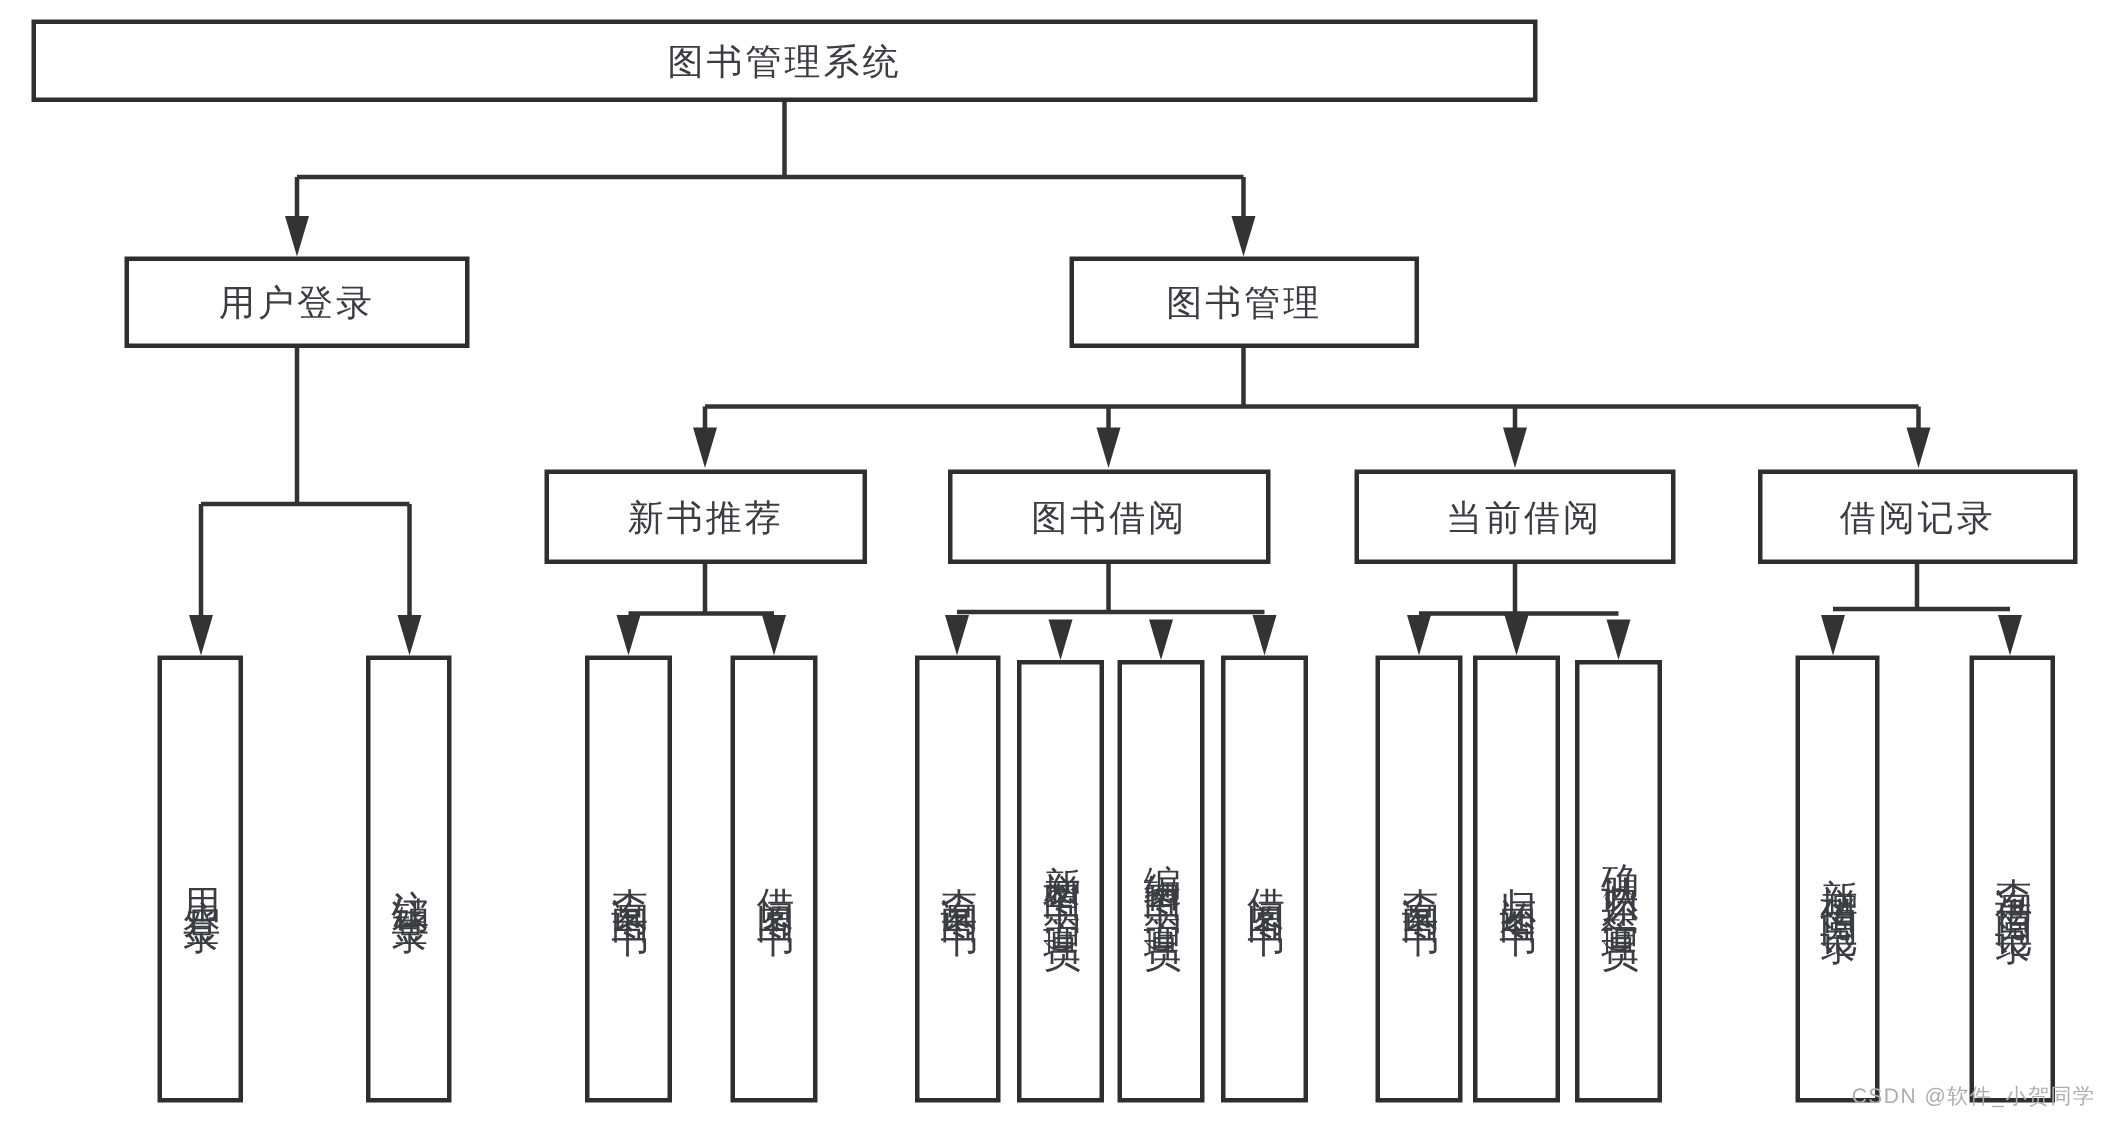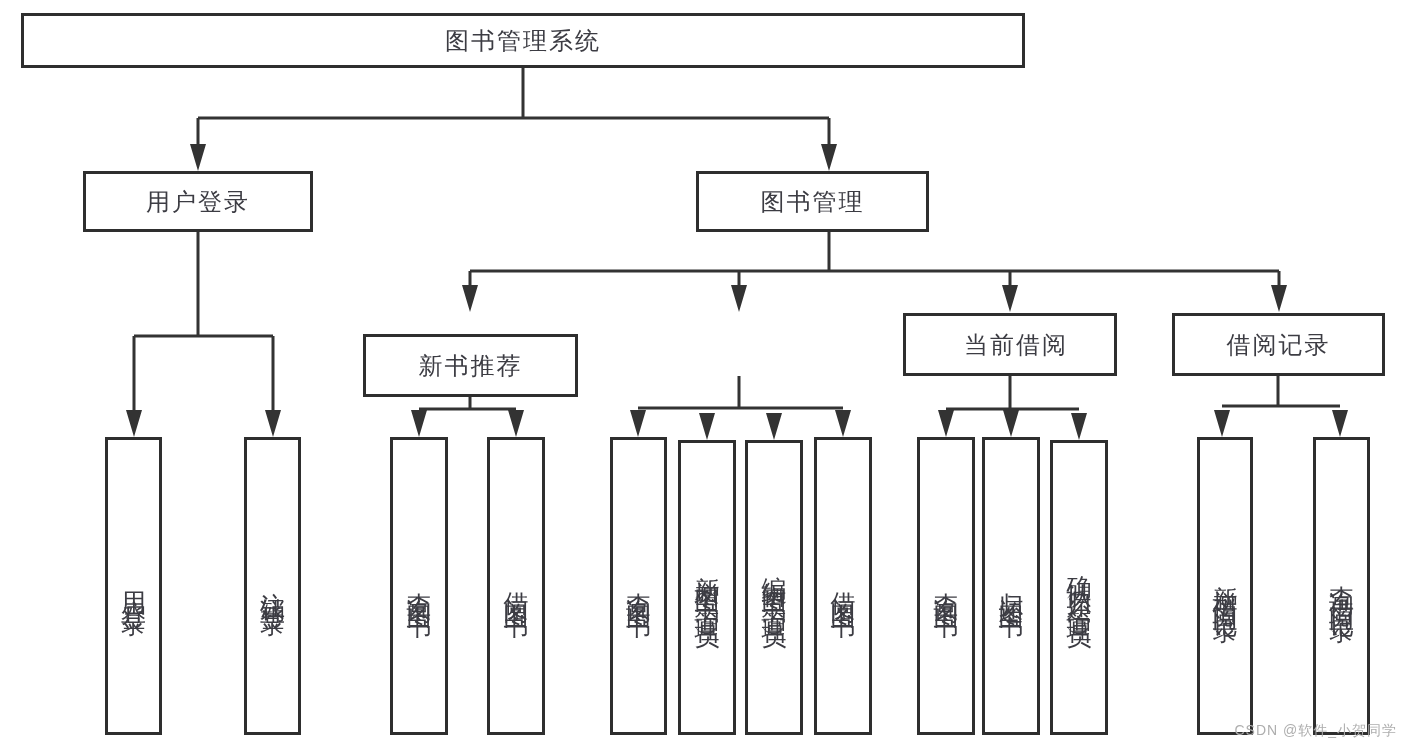--- a/index.html
+++ b/index.html
@@ -74,26 +74,29 @@
              M1222 437 l-8 -27 h16 z M1340 437 l-8 -27 h16 z" fill="#333333"></path>
   </svg>
 
   <div class="node hbox" style="left:21px; top:13px; width:1004px; height:55px;">
     <span>图书管理系统</span>
   </div>
 
   <div class="node hbox" style="left:83px; top:171px; width:230px; height:61px;">
     <span>用户登录</span>
   </div>
-  <div class="node hbox" style="left:696px; top:171px; width:233px; height:61px;">
+  <div class="node hbox" style="left:713px; top:171px; width:233px; height:61px;">
     <span>图书管理</span>
   </div>
 
-  <div class="node hbox" style="left:363px; top:313px; width:215px; height:63px;margin-top:21px;">
+  <div class="node hbox" style="left:363px; top:313px; width:215px; height:63px;">
     <span>新书推荐</span>
+  </div>
+  <div class="node hbox" style="left:632px; top:313px; width:215px; height:63px;">
+    <span>图书借阅</span>
   </div>
   <div class="node hbox" style="left:903px; top:313px; width:214px; height:63px;padding-left:12px;">
     <span>当前借阅</span>
   </div>
   <div class="node hbox" style="left:1172px; top:313px; width:213px; height:63px;text-align:center;">
     <span>借阅记录</span>
   </div>
 
   <div class="node vbox" style="left:105px; top:437px; width:57px; height:298px;">
     <span>用户登录</span>

